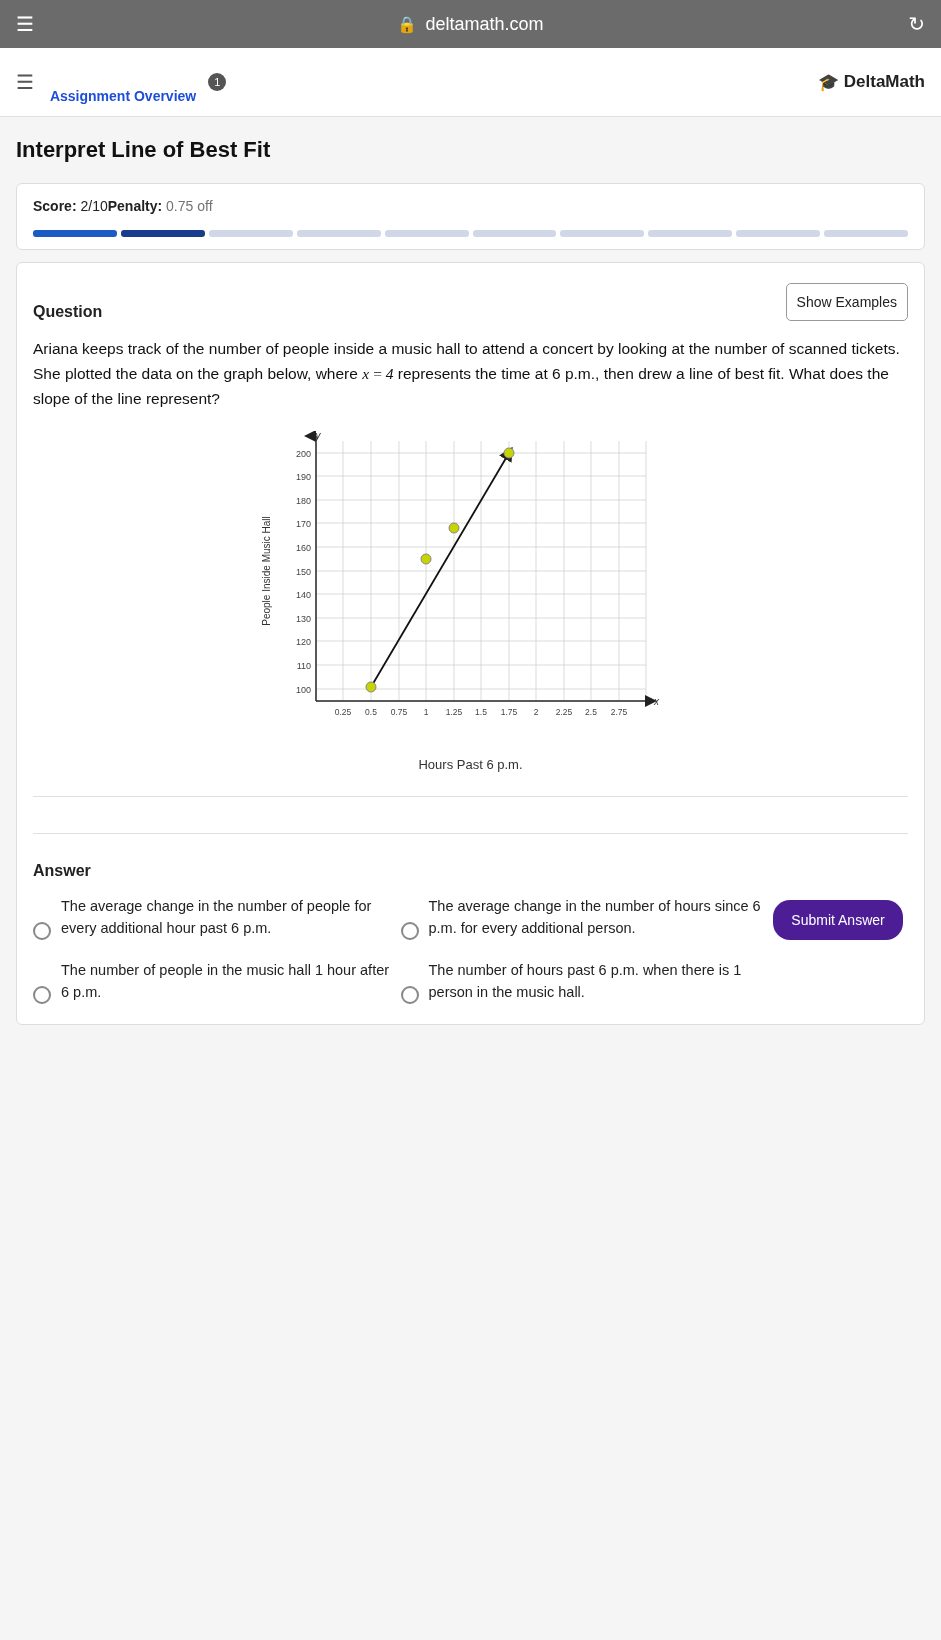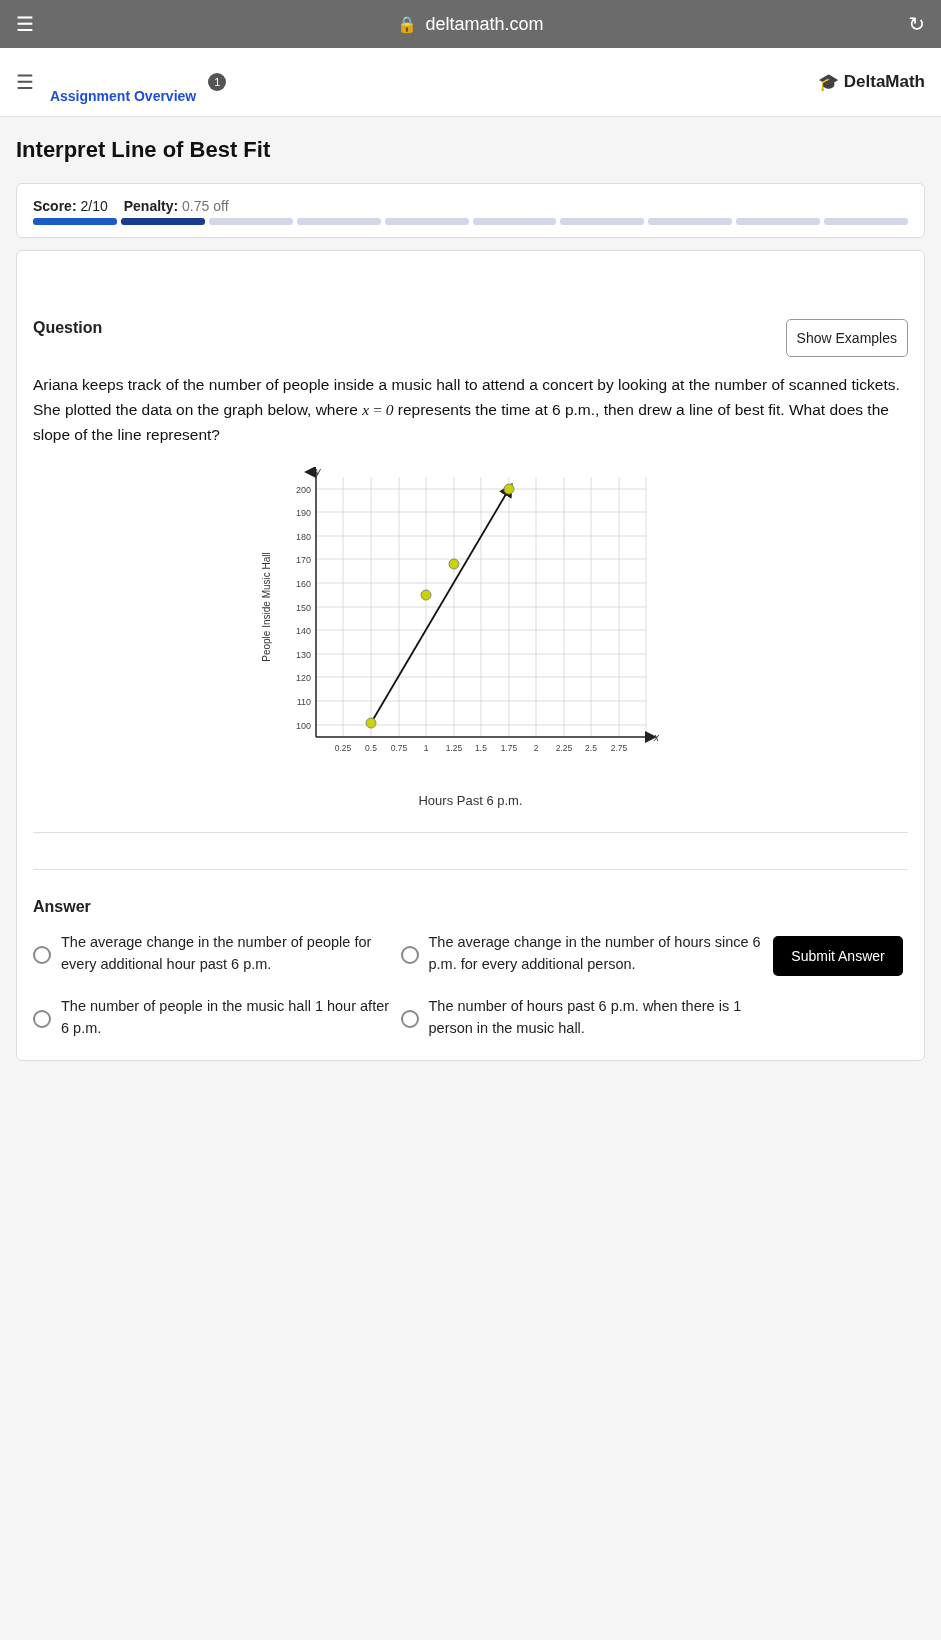--- a/index.html
+++ b/index.html
@@ -44,21 +44,21 @@
     .page-title { font-size: 22px; font-weight: 700; color: #111; margin-bottom: 16px; padding: 4px 0; }
 
     
     .score-card {
       background: white;
       border: 1px solid #ddd;
       border-radius: 6px;
       padding: 14px 16px 12px;
       margin-bottom: 12px;
     }
-    .score-line { display: flex; gap: 16px; font-size: 14px; margin-bottom: 4px; }
+    .score-line { display: flex; font-size: 14px; margin-bottom: 16px; }
     .progress-bar-container { display: flex; gap: 4px; }
     .progress-seg {
       height: 7px;
       border-radius: 3px;
       flex: 1;
     }
     .progress-seg.filled-blue { background: #1a5bc4; }
     .progress-seg.filled-dark { background: #1a3c8c; }
     .progress-seg.empty { background: #d0d8e8; }
 
@@ -66,23 +66,22 @@
     .question-card {
       background: white;
       border: 1px solid #ddd;
       border-radius: 6px;
       padding: 20px 16px;
       margin-bottom: 0;
     }
     .question-header {
       display: flex;
       justify-content: space-between;
-      align-items: flex-start;
+      align-items: flex-end;
       margin-bottom: 16px;
-      margin-top: 48px;
     }
     .question-label { font-weight: 700; font-size: 16px; }
     .show-examples-btn {
       border: 1.5px solid #999;
       background: white;
       border-radius: 5px;
       padding: 10px 10px;
       font-size: 14px;
       cursor: pointer;
       color: #222;
@@ -90,31 +89,31 @@
     }
     .question-text { font-size: 15.5px; line-height: 1.6; margin-bottom: 20px; color: #111; }
 
     
     .chart-container { display: flex; justify-content: center; margin-bottom: 24px; }
     .chart-wrap { position: relative; width: 430px; }
 
     
     .answer-section { padding-top: 28px; border-top: 1px solid #e0e0e0; margin-top: 36px; }
     .answer-label { font-weight: 700; font-size: 16px; margin-bottom: 16px; }
-    .answer-option { display: flex; align-items: center; gap: 10px; font-size: 14.5px; line-height: 1.5; }
+    .answer-option { display: flex; align-items: flex-end; gap: 10px; font-size: 14.5px; line-height: 1.5; }
     .radio-btn {
       width: 18px; height: 18px; border-radius: 50%; border: 2px solid #888;
       background: white; flex-shrink: 0; margin-top: 2px; cursor: pointer;
       display: inline-block;
     }
     .submit-btn {
-      background: #000000;
+      background: #4c1d95;
       color: white;
       border: none;
-      border-radius: 5px;
+      border-radius: 17px;
       padding: 12px 18px;
       font-size: 14px;
       cursor: pointer;
       font-weight: 500;
       white-space: nowrap;
     }
 
     
     .answer-rows { display: flex; flex-direction: column; gap: 20px; }
     .answer-row { display: flex; gap: 0; }
@@ -175,21 +174,21 @@
   </div>
 
   <div class="question-card">
 
     <div class="question-header">
       <span class="question-label">Question</span>
       <button class="show-examples-btn">Show Examples</button>
     </div>
 
     <div class="question-text">
-      <span>Ariana keeps track of the number of people inside a music hall to attend a concert by looking at the number of scanned tickets. She plotted the data on the graph below, where </span><span style="font-style:italic; font-family: 'Times New Roman', serif;">x = 0</span><span> represents the time at 6 p.m., then drew a line of best fit. What does the slope of the line represent?</span>
+      <span>Ariana keeps track of the number of people inside a music hall to attend a concert by looking at the number of scanned tickets. She plotted the data on the graph below, where </span><span style="font-style:italic; font-family: 'Times New Roman', serif;">x = 4</span><span> represents the time at 6 p.m., then drew a line of best fit. What does the slope of the line represent?</span>
     </div>
 
     <div class="chart-container">
       <div class="chart-wrap">
         <svg width="430" height="320" xmlns="http://www.w3.org/2000/svg">
 
           <defs>
             <marker id="arrowhead" markerWidth="8" markerHeight="8" refX="4" refY="4" orient="auto">
               <path d="M0,0 L8,4 L0,8 Z" fill="#222"></path>
             </marker>

